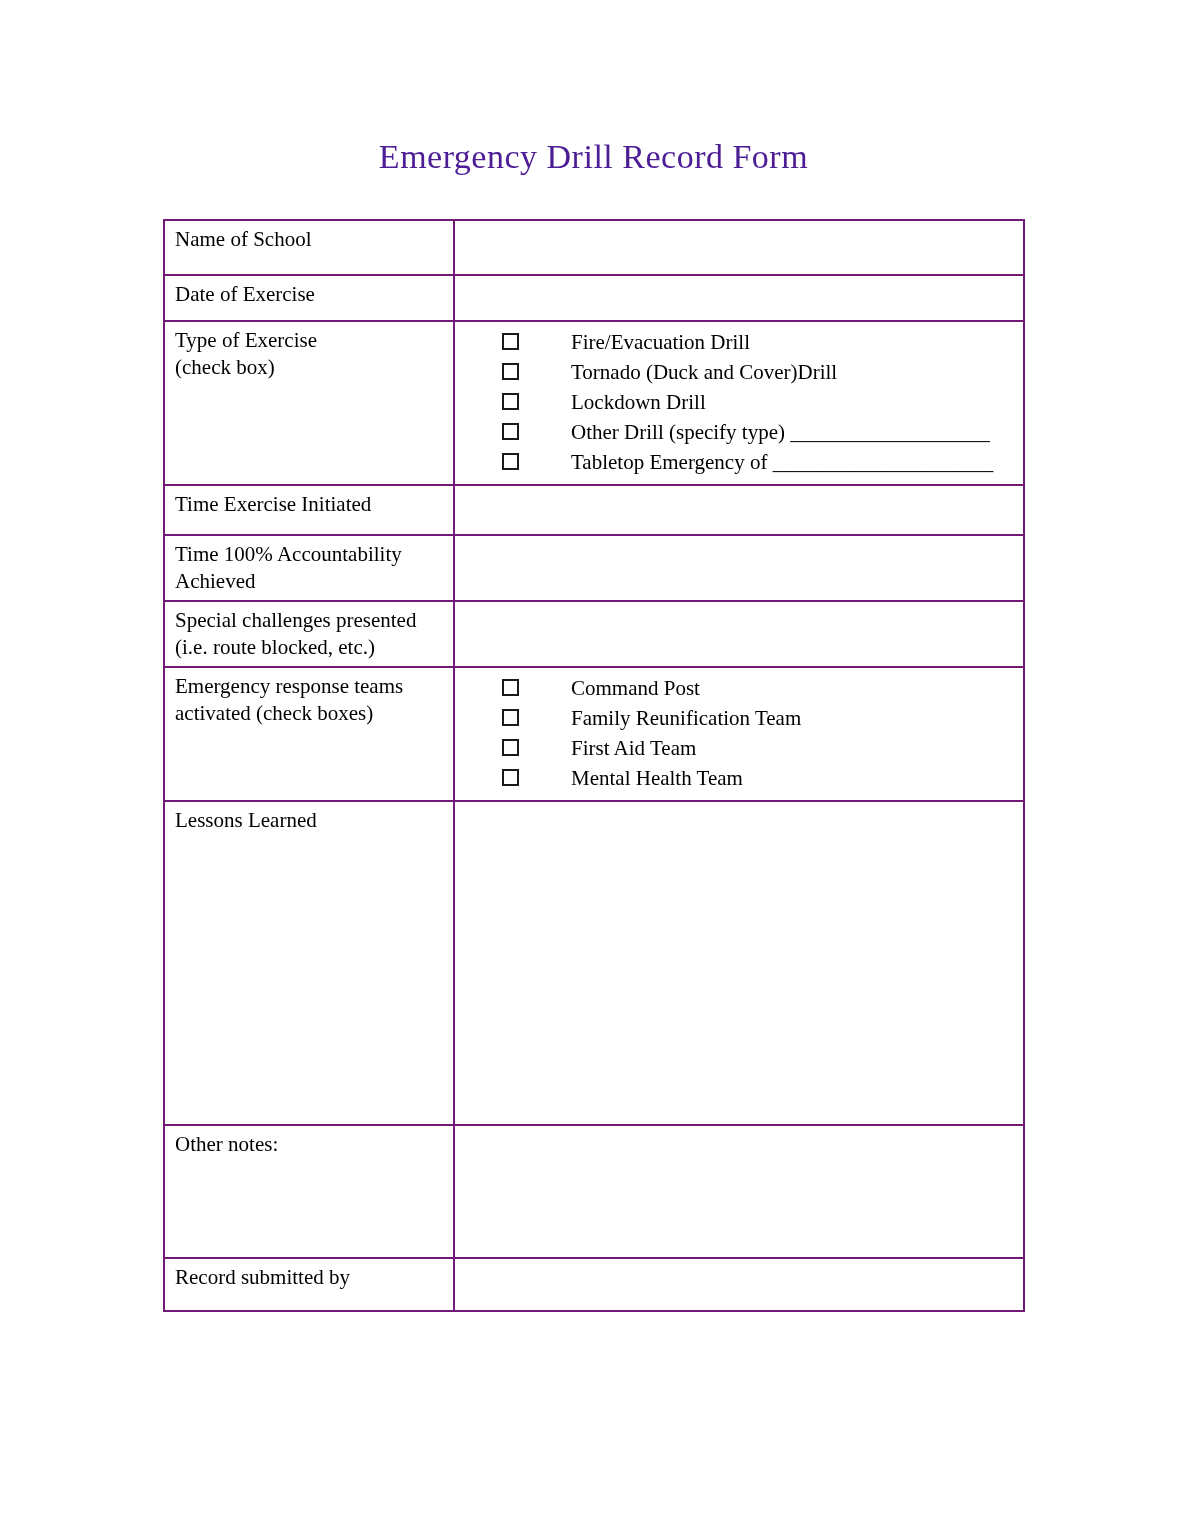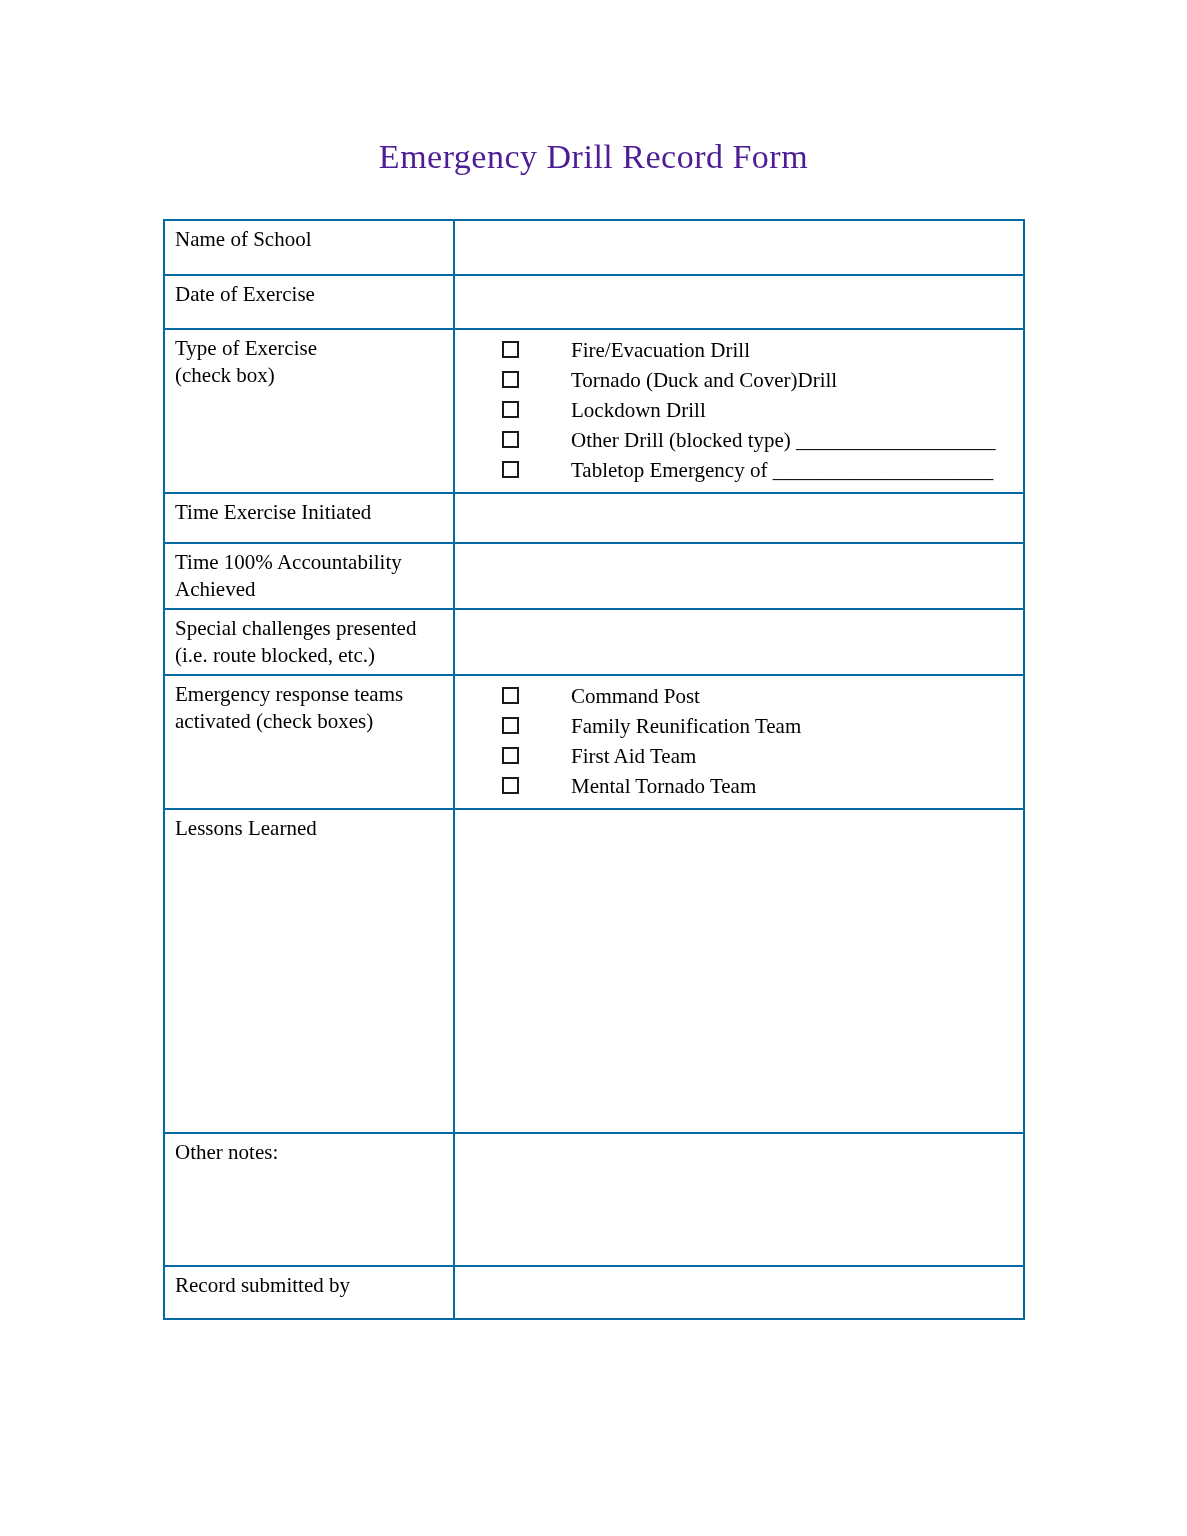--- a/index.html
+++ b/index.html
@@ -29,21 +29,21 @@
   }
   table.form-table {
     position: absolute;
     left: 163px;
     top: 219px;
     width: 860px;
     border-collapse: collapse;
     table-layout: fixed;
   }
   .form-table td {
-    border: 2px solid #0369a1;
+    border: 2px solid #701a75;
     vertical-align: top;
     padding: 5px 10px;
     font-size: 21px;
     line-height: 27px;
   }
   .label-text {
     white-space: pre-line;
     display: block;
   }
   .cb-list {
@@ -86,21 +86,21 @@
 
       <tr style="height:55px">
         <td>
           <span class="label-text">Name of School</span>
         </td>
         <td>
           <span class="label-text"></span>
         </td>
       </tr>
 
-      <tr style="height:54px">
+      <tr style="height:46px">
         <td>
           <span class="label-text">Date of Exercise</span>
         </td>
         <td>
           <span class="label-text"></span>
         </td>
       </tr>
 
       <tr style="height:164px">
         <td>
@@ -116,21 +116,21 @@
             <div class="cb-item">
               <span class="cb"></span>
               <span class="cb-label">Tornado (Duck and Cover)Drill</span>
             </div>
             <div class="cb-item">
               <span class="cb"></span>
               <span class="cb-label">Lockdown Drill</span>
             </div>
             <div class="cb-item">
               <span class="cb"></span>
-              <span class="cb-label">Other Drill (blocked type) ___________________</span>
+              <span class="cb-label">Other Drill (specify type) ___________________</span>
             </div>
             <div class="cb-item">
               <span class="cb"></span>
               <span class="cb-label">Tabletop Emergency of _____________________</span>
             </div>
           </div>
         </td>
       </tr>
 
       <tr style="height:50px">
@@ -176,21 +176,21 @@
             <div class="cb-item">
               <span class="cb"></span>
               <span class="cb-label">Family Reunification Team</span>
             </div>
             <div class="cb-item">
               <span class="cb"></span>
               <span class="cb-label">First Aid Team</span>
             </div>
             <div class="cb-item">
               <span class="cb"></span>
-              <span class="cb-label">Mental Tornado Team</span>
+              <span class="cb-label">Mental Health Team</span>
             </div>
           </div>
         </td>
       </tr>
 
       <tr style="height:324px">
         <td>
           <span class="label-text">Lessons Learned</span>
         </td>
         <td>

